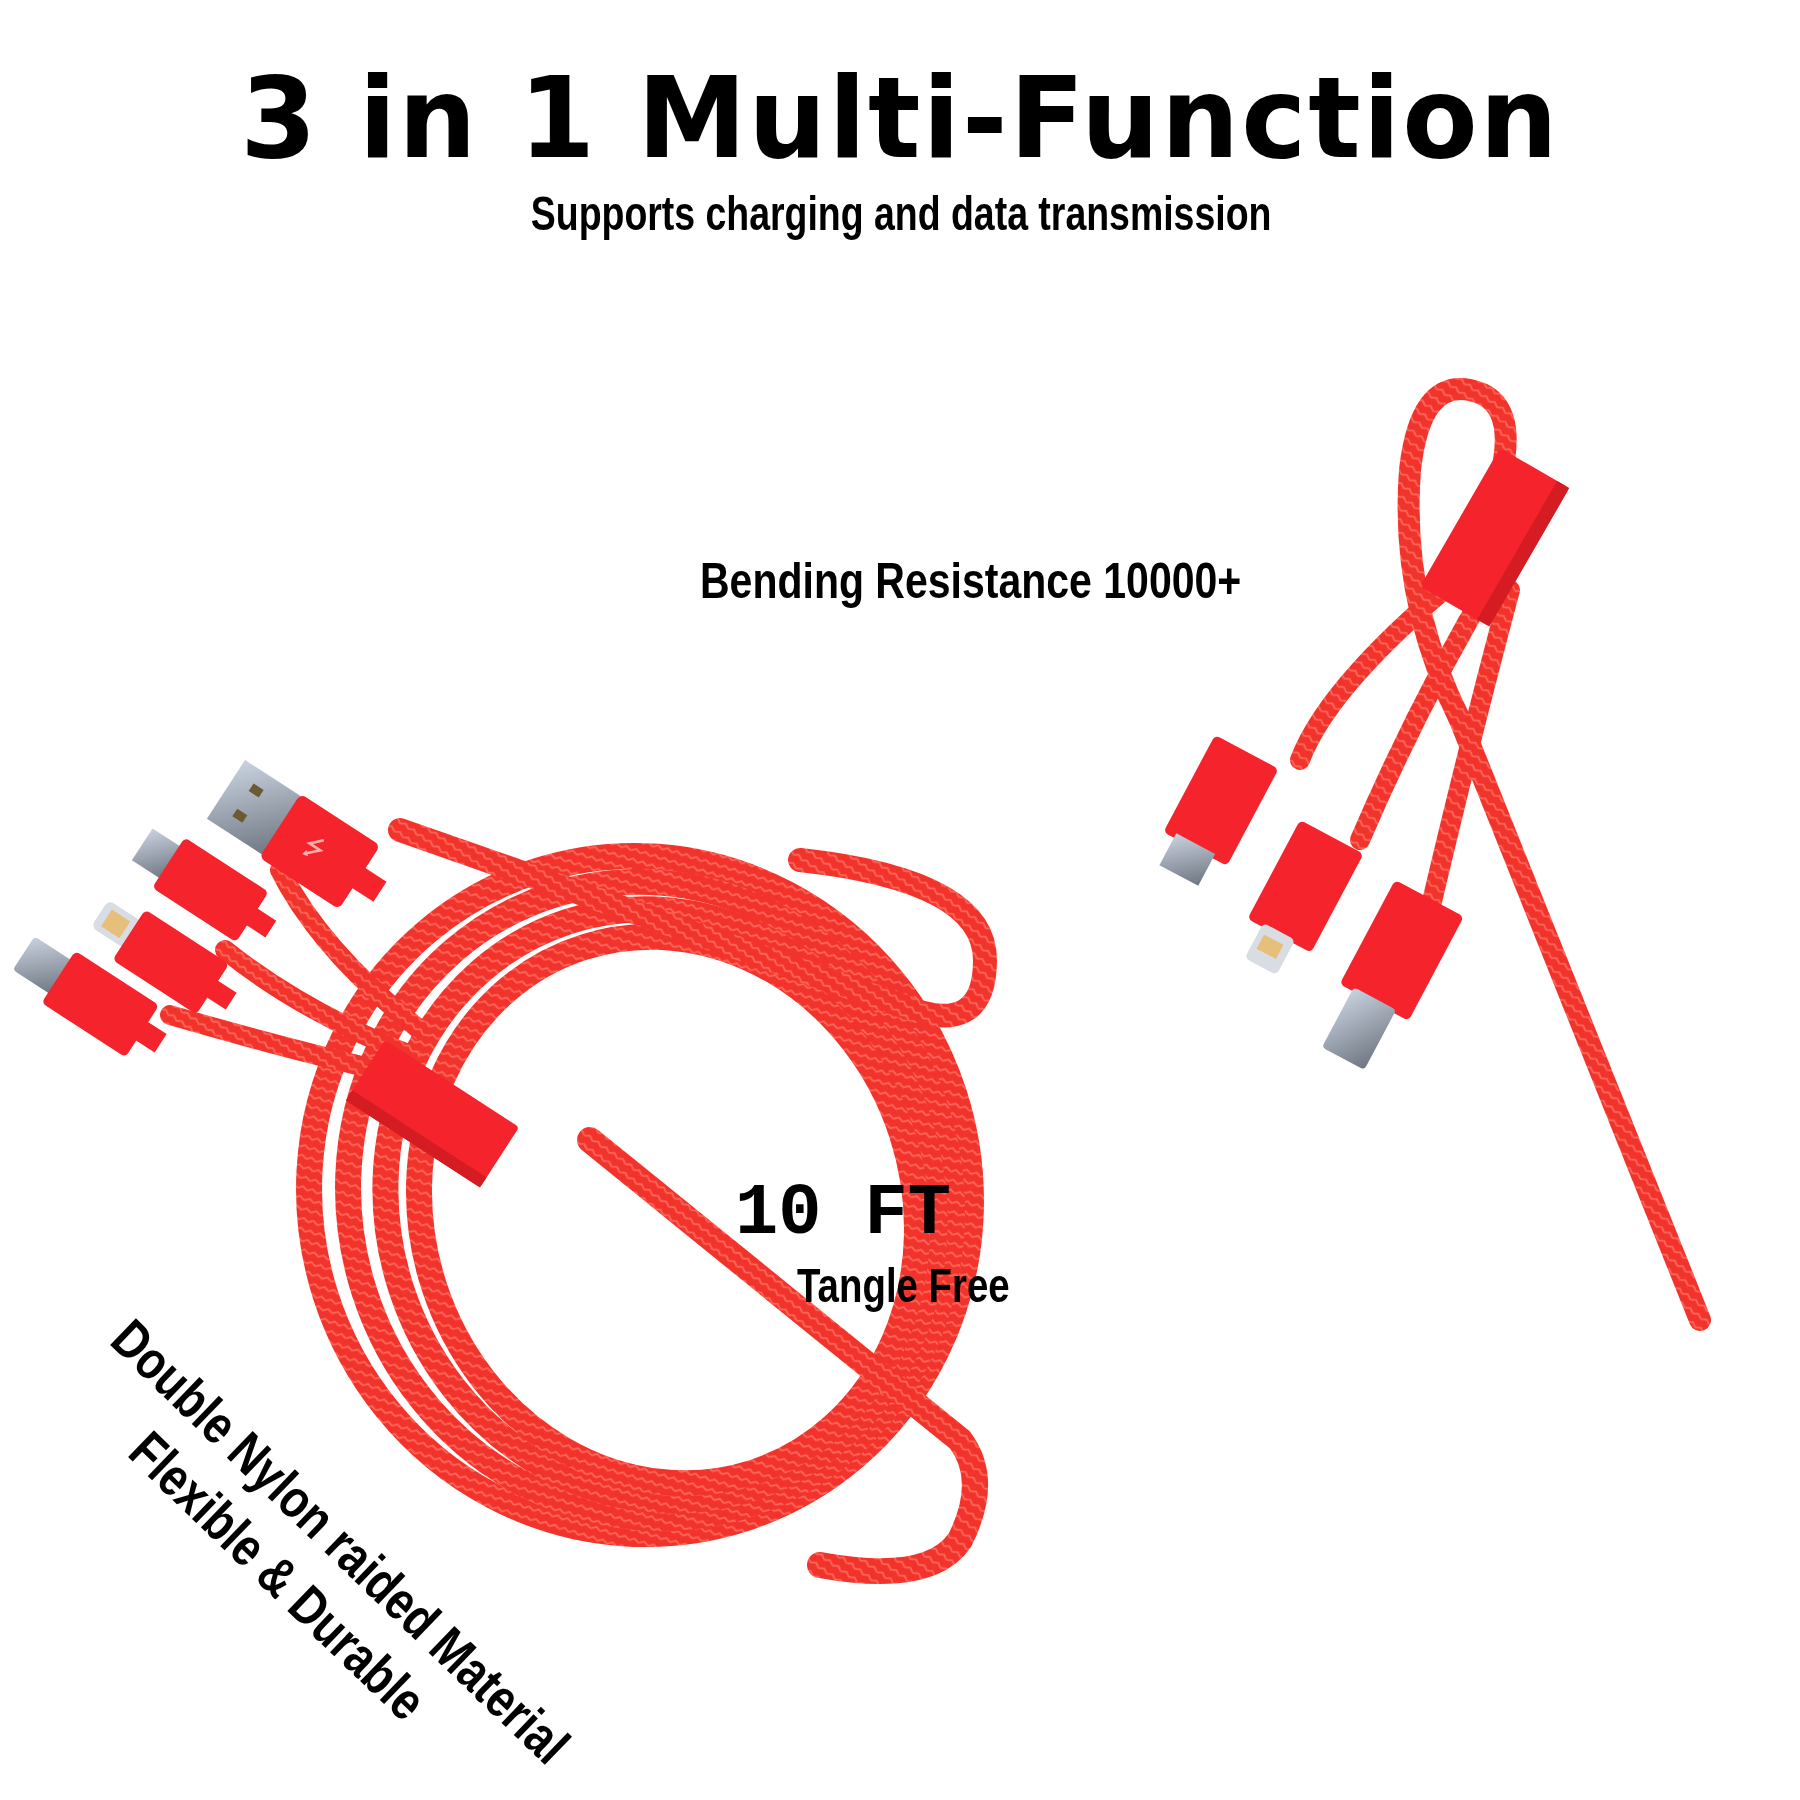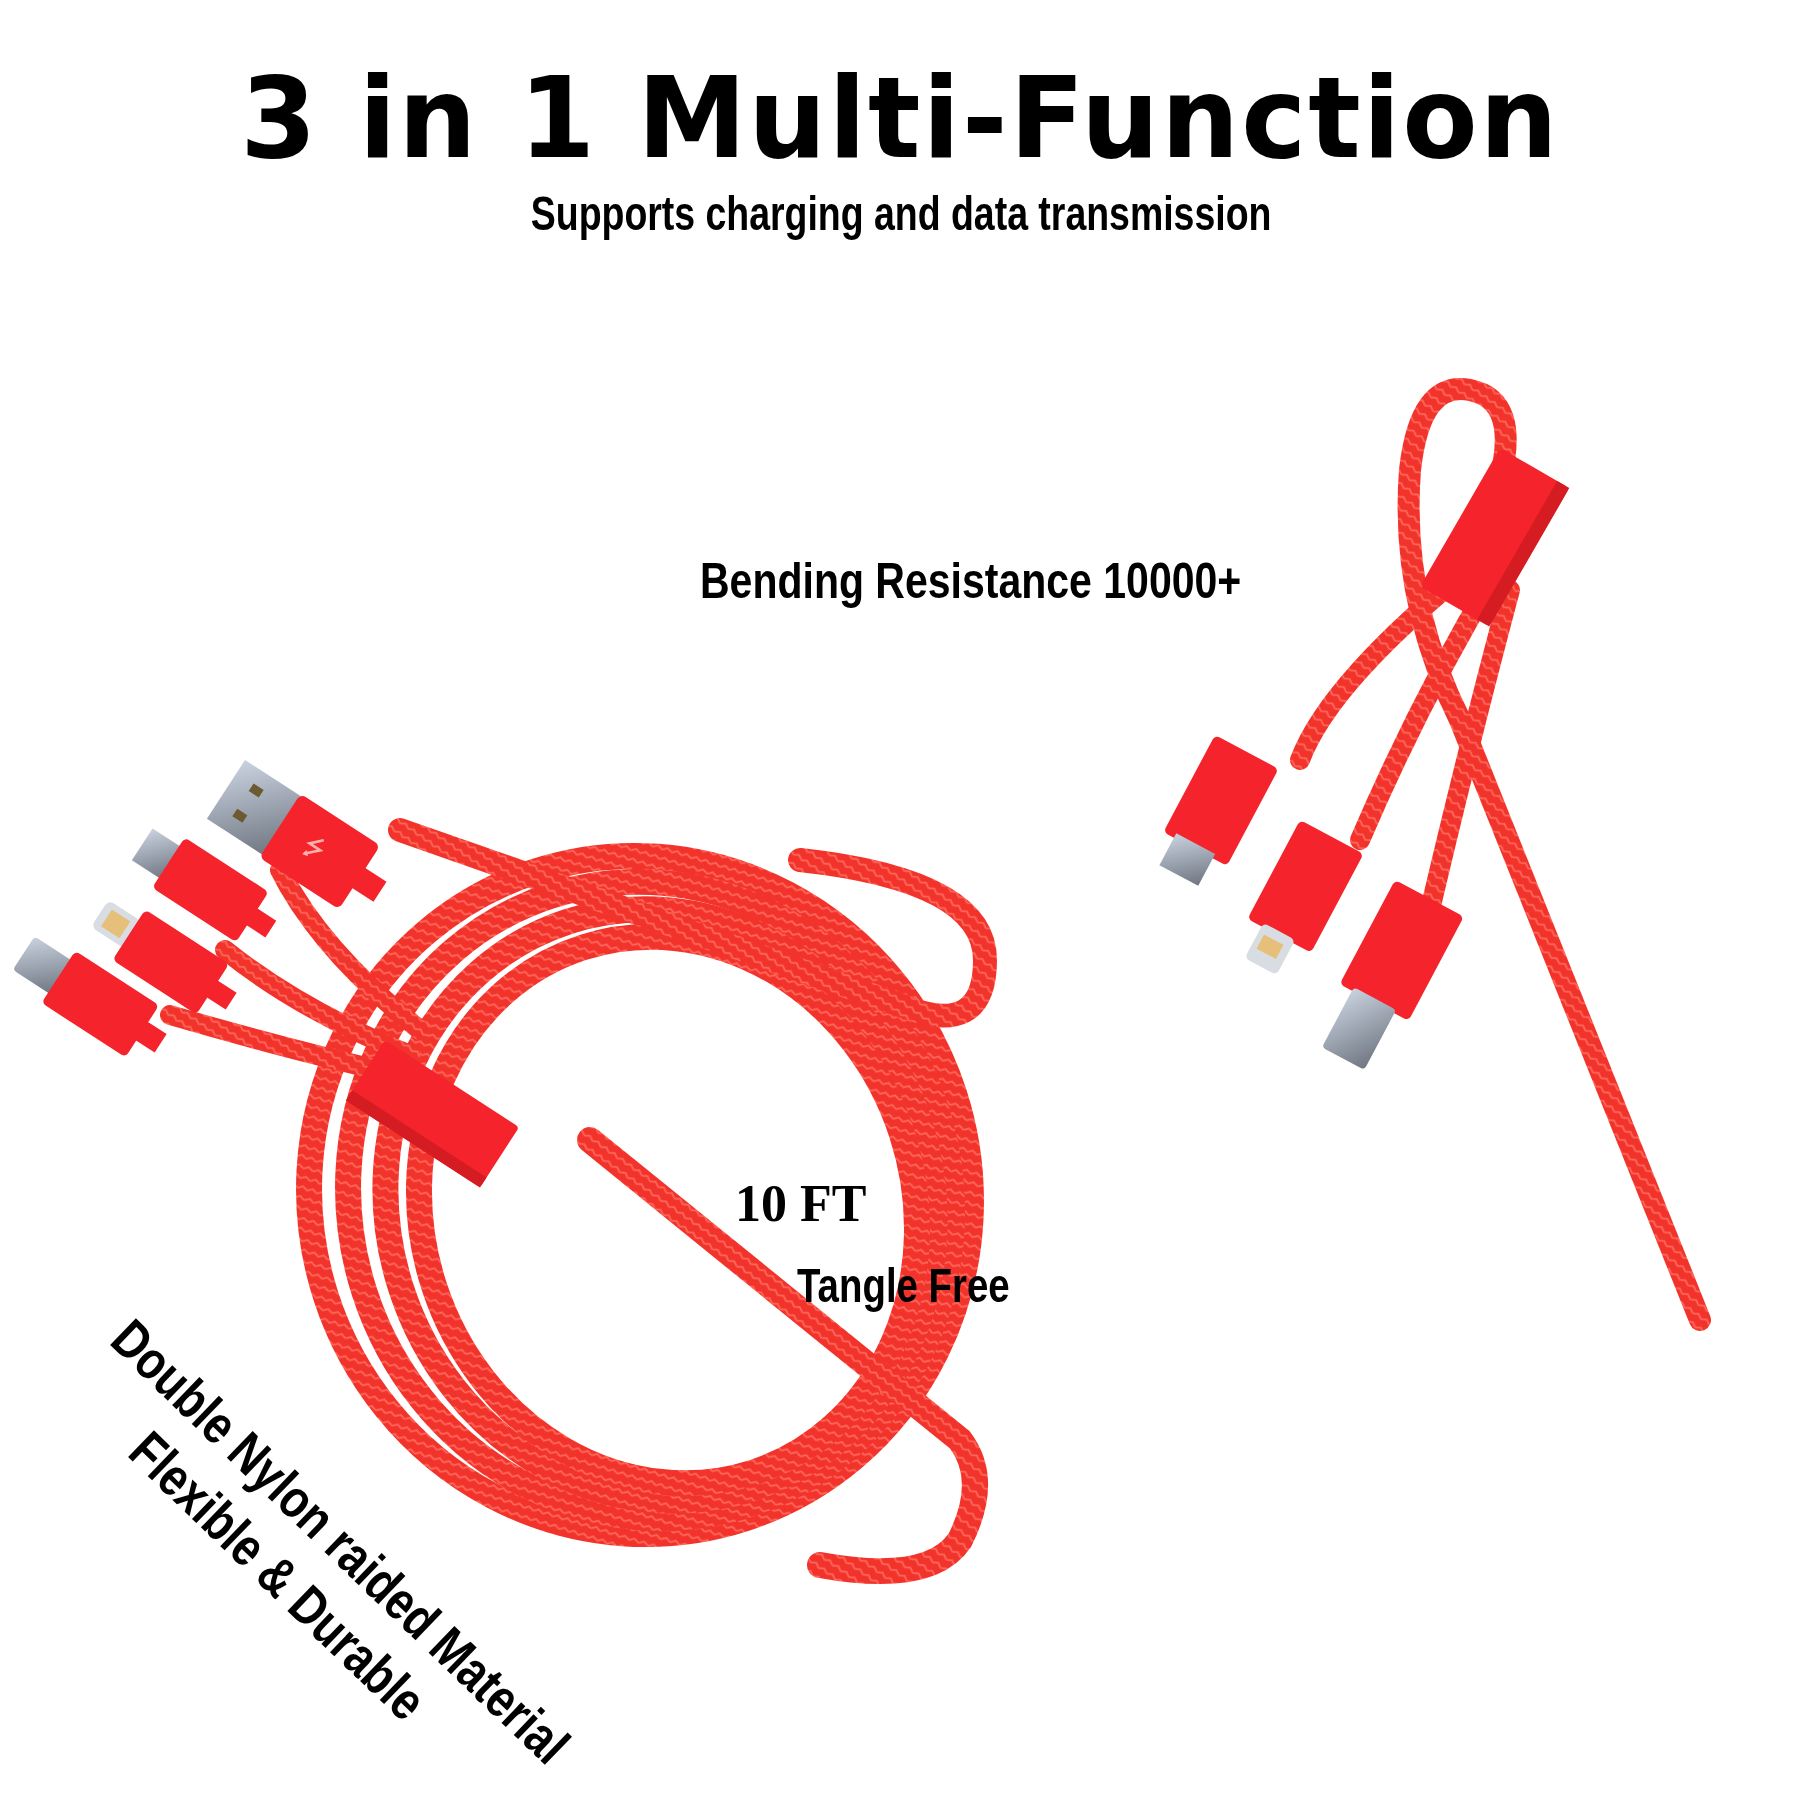--- a/index.html
+++ b/index.html
@@ -9,21 +9,21 @@
       font-family: "DejaVu Sans", sans-serif; font-weight: bold; font-size: 112px;
       letter-spacing: 2px; color: #000; line-height: 1; transform: scaleX(0.98);
     }
     .subtitle {
       position: absolute; left: 0; top: 190px; width: 1800px; text-align: center;
       font-family: "Liberation Sans", sans-serif; font-weight: bold; font-size: 48px;
       color: #000; line-height: 1; transform: scaleX(0.78); transform-origin: 905px 0;
     }
     .label { position: absolute; color: #000; font-weight: bold; line-height: 1; white-space: nowrap; }
     .bend { left: 700px; top: 556px; font-size: 50px; transform: scaleX(0.82); transform-origin: 0 0; }
-    .ft { left: 735px; top: 1178px; font-family: Liberation Serif, serif; font-size: 52px; }
+    .ft { left: 735px; top: 1178px; font-family: Liberation Mono, monospace; font-size: 72px; }
     .tangle { left: 797px; top: 1262px; font-size: 48px; transform: scaleX(0.8); transform-origin: 0 0; }
     .nylon { left: 140px; top: 1310px; font-size: 54px; transform: rotate(44deg) scaleX(0.82); transform-origin: 0 0; }
     .flex { left: 158px; top: 1422px; font-size: 54px; transform: rotate(44deg) scaleX(0.82); transform-origin: 0 0; }
     svg.art { position: absolute; left: 0; top: 0; }
   </style>
 </head>
 <body>
 
 <svg class="art" width="1800" height="1800" viewBox="0 0 1800 1800">
   <defs>

